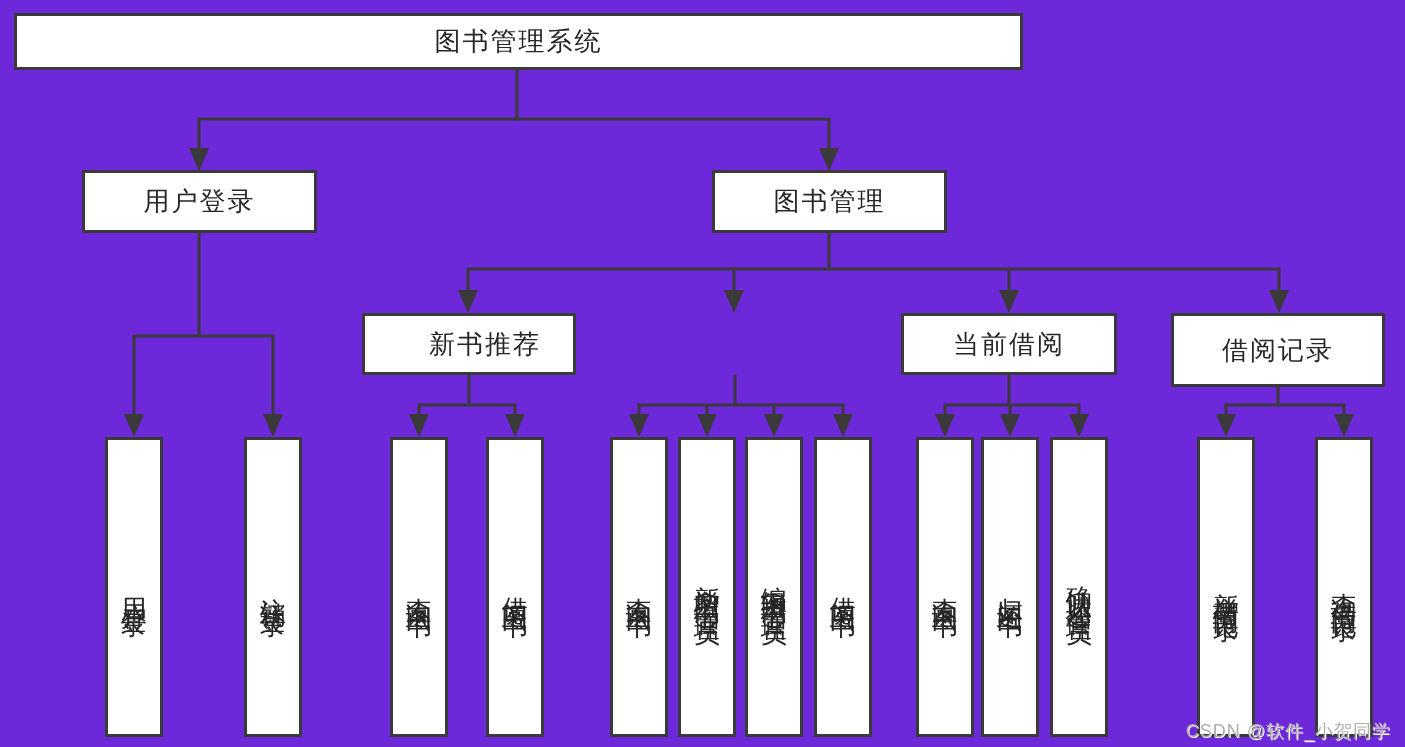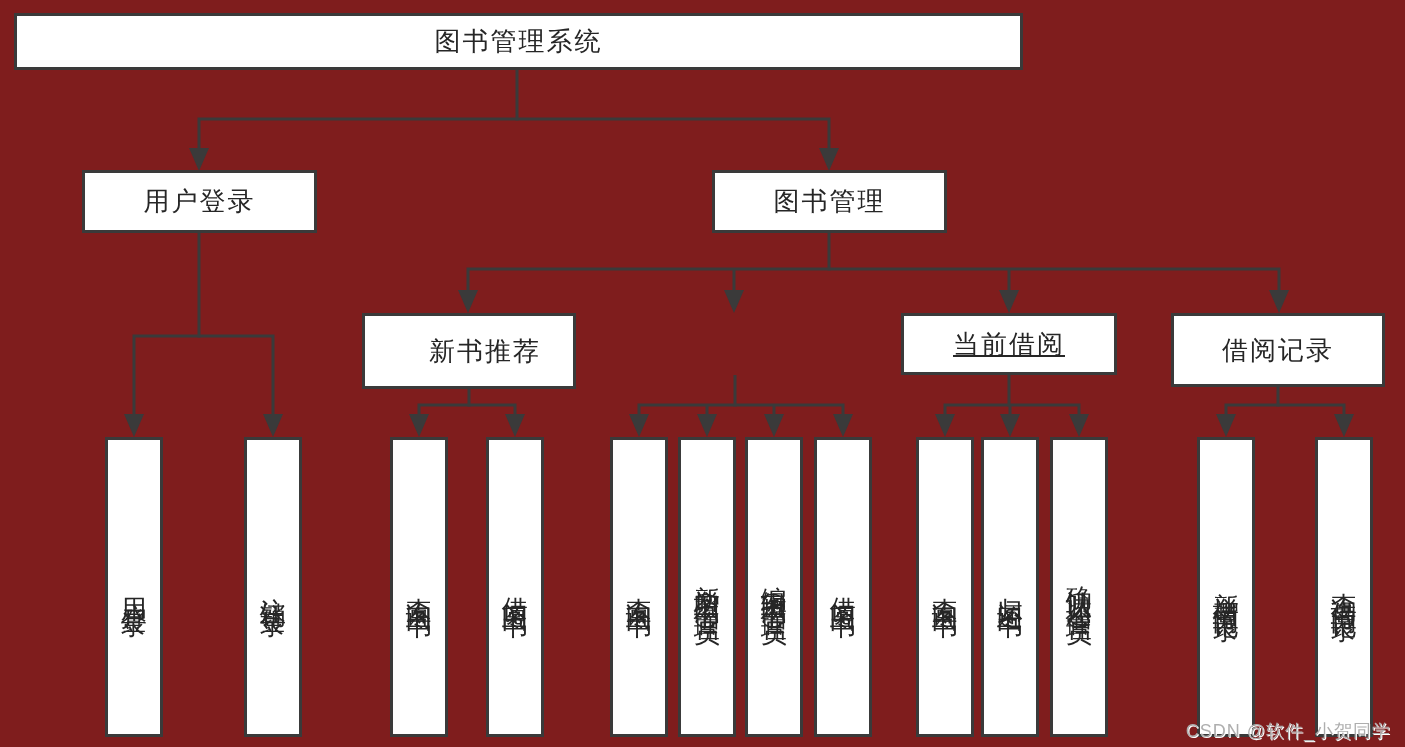--- a/index.html
+++ b/index.html
@@ -1,20 +1,20 @@
 <!DOCTYPE html>
 <html style="--line: #3a3a3a; --text: #262626; --watermark: #aeaeae;"><head>
 <meta charset="utf-8">
 <style>
   html, body { margin: 0; padding: 0; background: #ffffff; }
   #canvas {
     position: relative;
     width: 1405px;
     height: 747px;
-    background: #7f1d1d;
+    background: #6d28d9;
     overflow: hidden;
     font-family: "Liberation Sans", sans-serif;
     color: var(--text, #262626);
   }
   svg.connectors {
     position: absolute;
     left: 0; top: 0;
     width: 1405px; height: 747px;
   }
   .cline { stroke: var(--line, #3a3a3a); stroke-width: 3; fill: none; }
@@ -28,23 +28,23 @@
     display: flex;
     align-items: center;
     justify-content: center;
     font-size: 26px;
     letter-spacing: 2px;
     color: var(--text, #262626);
   }
   .root  { left: 14px;  top: 13px;  width: 1009px; height: 57px; }
   .n-ul  { left: 82px;  top: 170px; width: 235px;  height: 63px; }
   .n-bm  { left: 712px; top: 170px; width: 235px;  height: 63px; }
-  .n-nb  { left: 362px; top: 313px; width: 214px;  height: 76px; padding-left: 32px; }
+  .n-nb  { left: 362px; top: 313px; width: 214px;  height: 62px; padding-left: 32px; }
   .n-bb  { left: 629px; top: 313px; width: 212px;  height: 62px; }
-  .n-cb  { left: 901px; top: 313px; width: 216px;  height: 62px; text-decoration: underline; }
+  .n-cb  { left: 901px; top: 313px; width: 216px;  height: 62px; }
   .n-br  { left: 1171px;top: 313px; width: 214px;  height: 74px; }
 
   .vbox {
     position: absolute;
     top: 437px;
     width: 58px;
     height: 300px;
     box-sizing: border-box;
     border: 3px solid var(--line, #3a3a3a);
     background: #ffffff;

